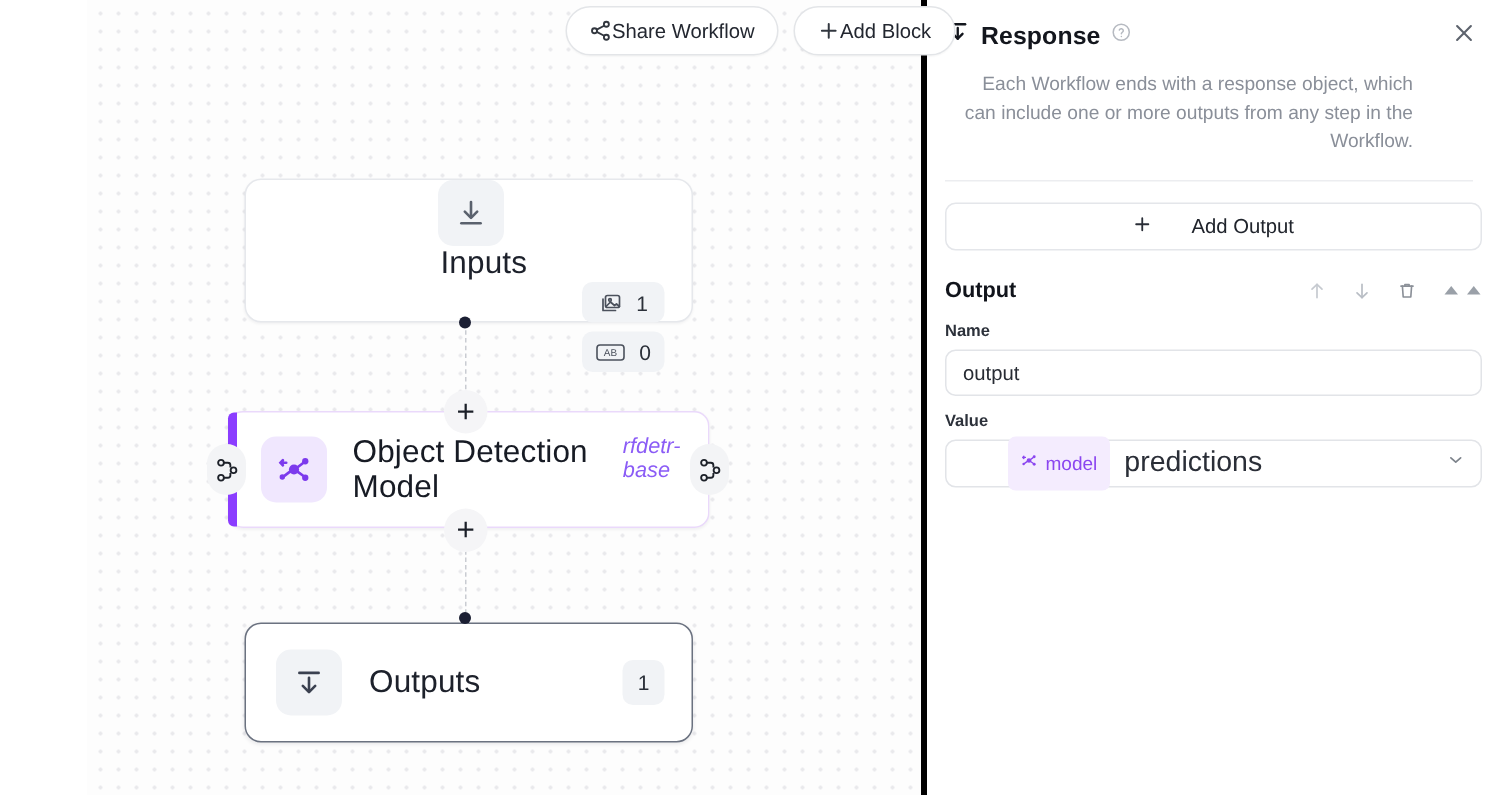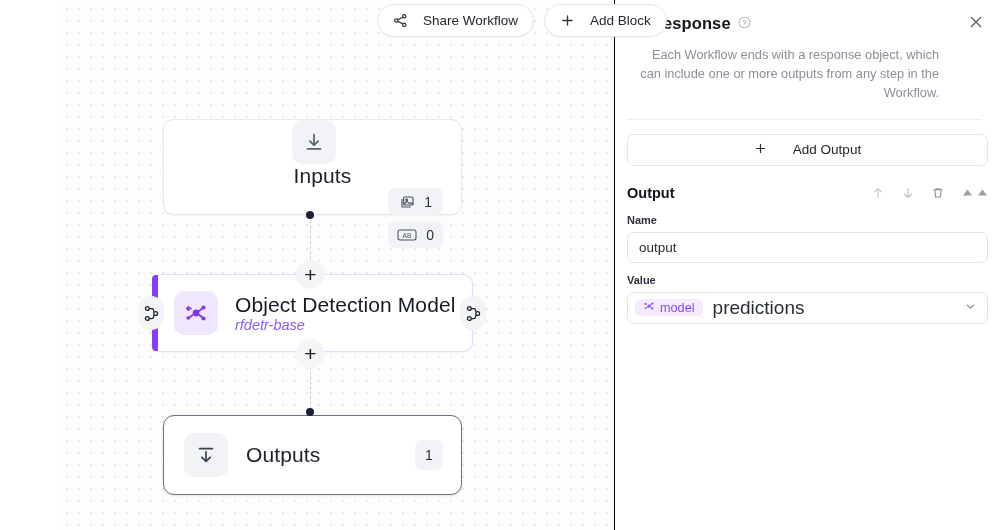--- a/index.html
+++ b/index.html
@@ -20,21 +20,21 @@
     position: absolute; left: 58px; top: 0; right: 0; bottom: 0;
     background-color: #fdfdfd;
     background-image: radial-gradient(#e9e9ec 1.1px, transparent 1.2px);
     background-size: 12px 12px;
     background-position: 3px 3px;
   }
 
   
   .toolbar { position: absolute; top: 4px; left: 377px; display: flex; gap: 10px; z-index: 40; }
   .tbtn {
-    height: 33px; display: flex; align-items: center; gap: 15px;
+    height: 33px; display: flex; align-items: center; gap: 0;
     padding: 0 15px; background: #ffffff;
     border: 1px solid #e3e5e8; border-radius: 17px;
     font-size: 13.5px; color: #232730; cursor: pointer;
     box-shadow: 0 1px 1px rgba(16,24,40,.03);
     white-space: nowrap;
   }
   .tbtn svg { display: block; }
 
   
   .node {
@@ -73,21 +73,21 @@
     padding-left: 22px; overflow: visible;
   }
   #model-node::before {
     content: ""; position: absolute; left: 0; top: 0; width: 6px; height: 100%;
     background: #8b3dff; border-radius: 4px 0 0 4px;
   }
   .model-tile {
     width: 44px; height: 44px; border-radius: 10px; background: #f0e7fe;
     display: flex; align-items: center; justify-content: center; flex: none;
   }
-  .model-text { margin-left: 17px; display: flex; flex-direction: column; gap: 1px; }
+  .model-text { margin-left: 17px; display: flex; flex-direction: row; gap: 1px; }
   .model-title { font-size: 21px; color: #171b24; letter-spacing: .1px; line-height: 1.1; }
   .model-sub { font-size: 14.5px; color: #8b5cf6; font-style: italic; }
 
   
   .side-conn {
     position: absolute; width: 26px; height: 34px; border-radius: 13px;
     background: #f3f4f6; display: flex; align-items: center; justify-content: center;
     top: 296px; z-index: 20;
   }
   .side-conn.left { left: 138px; }
@@ -112,21 +112,21 @@
     background: #f5f5f7; display: flex; align-items: center; justify-content: center;
     color: #1b1f28; font-size: 21px; line-height: 1; z-index: 30; cursor: pointer;
     font-family: "Liberation Sans", sans-serif;
   }
   #plus-top { top: 260px; }
   #plus-bottom { top: 339px; }
 
   
   .panel {
     position: absolute; left: 614px; top: 0; width: 386px; height: 530px;
-    background: #ffffff; border-left: 1px solid #000000;
+    background: #ffffff; border-left: 4px solid #000000;
   }
   .panel-head { position: relative; padding: 13px 18px 0 12px; }
   .panel-title-row { display: flex; align-items: center; gap: 7px; }
   .panel-title { font-size: 16.5px; font-weight: bold; color: #13161d; letter-spacing: .1px; }
   .panel-close {
     position: absolute; right: 16px; top: 14px; width: 16px; height: 16px;
     cursor: pointer;
   }
   .panel-desc {
     margin: 12px 12px 0 12px; font-size: 12.8px; line-height: 1.48; color: #8a8f99;
@@ -154,22 +154,22 @@
     margin-top: 6px; width: 100%; height: 31px; border: 1px solid #e2e4e8;
     border-radius: 7px; padding: 0 11px; font-size: 13.5px; color: #272b33;
     font-family: "Liberation Sans", sans-serif; background: #fff; outline: none;
   }
   .select-box {
     margin-top: 6px; width: 100%; height: 32px; border: 1px solid #e2e4e8;
     border-radius: 7px; display: flex; align-items: center; padding: 0 10px 0 7px;
     background: #fff; cursor: pointer;
   }
   .pill {
-    display: flex; align-items: center; gap: 5px; height: 17px; padding: 0 8px;
-    border-radius: 5px; background: #f4ecfe; color: #8b46f0; font-size: 12.7px;
+    display: flex; align-items: center; gap: 5px; height: 36px; padding: 0 8px;
+    border-radius: 5px; background: #f4ecfe; color: #8b46f0; font-size: 12.7px; margin-left: 34px;
   }
   .select-value { margin-left: 10px; font-size: 19px; color: #2a2e37; }
   .chev { margin-left: auto; }
 </style>
 </head>
 <body>
 
 <div id="app">
 
   <div class="canvas">

